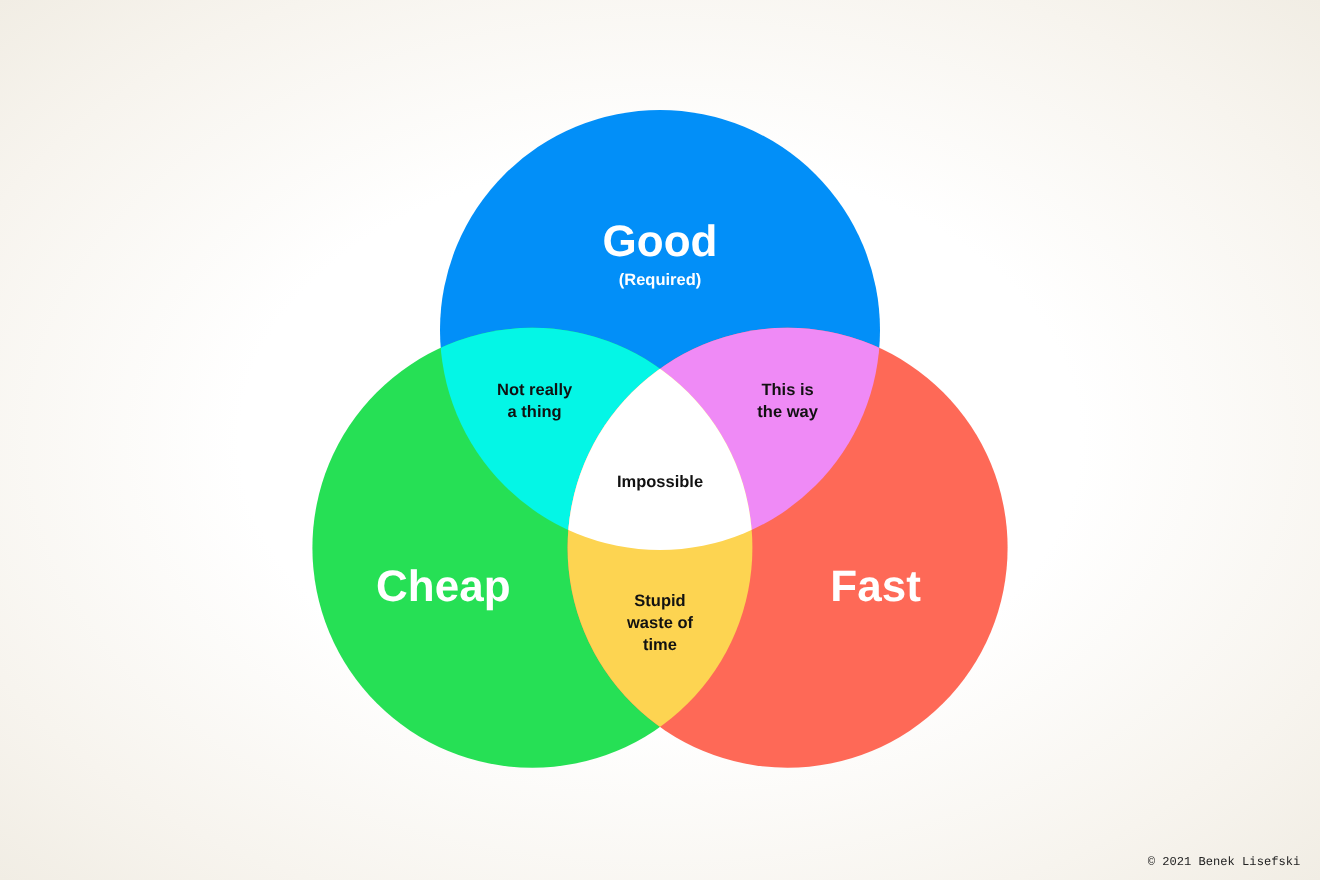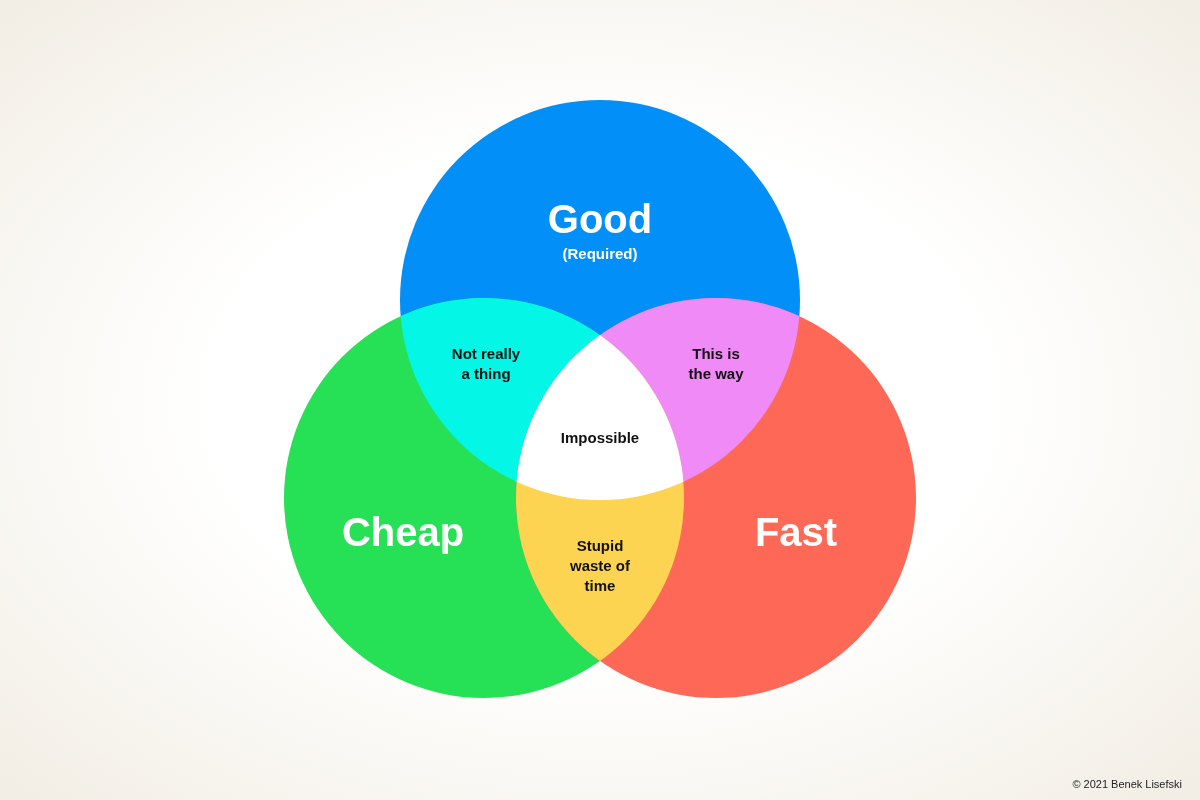--- a/index.html
+++ b/index.html
@@ -2,21 +2,21 @@
 <html><head>
 <meta charset="utf-8">
 <style>
   html,body{margin:0;padding:0;}
   body{width:1200px;height:800px;overflow:hidden;
     background:radial-gradient(ellipse at 50% 50%, #ffffff 0%, #ffffff 45%, #f7f4ee 80%, #f1ede4 100%);
     font-family:"Liberation Sans", sans-serif;position:relative;}
   svg{position:absolute;left:0;top:0;}
   .lbl{font-family:"Liberation Sans", sans-serif;font-weight:700;text-anchor:middle;}
   .copyright{position:absolute;right:18px;bottom:10px;font-size:11px;color:#222;
-    font-family:Liberation Sans, sans-serif;}
+    font-family:Liberation Mono, monospace;}
 </style>
 </head>
 <body>
 
 <svg width="1200" height="800" viewBox="0 0 1200 800">
   <defs>
     <clipPath id="clipGood">
         <circle cx="600" cy="300" r="200"></circle>
       </clipPath>
     <clipPath id="clipCheap">

